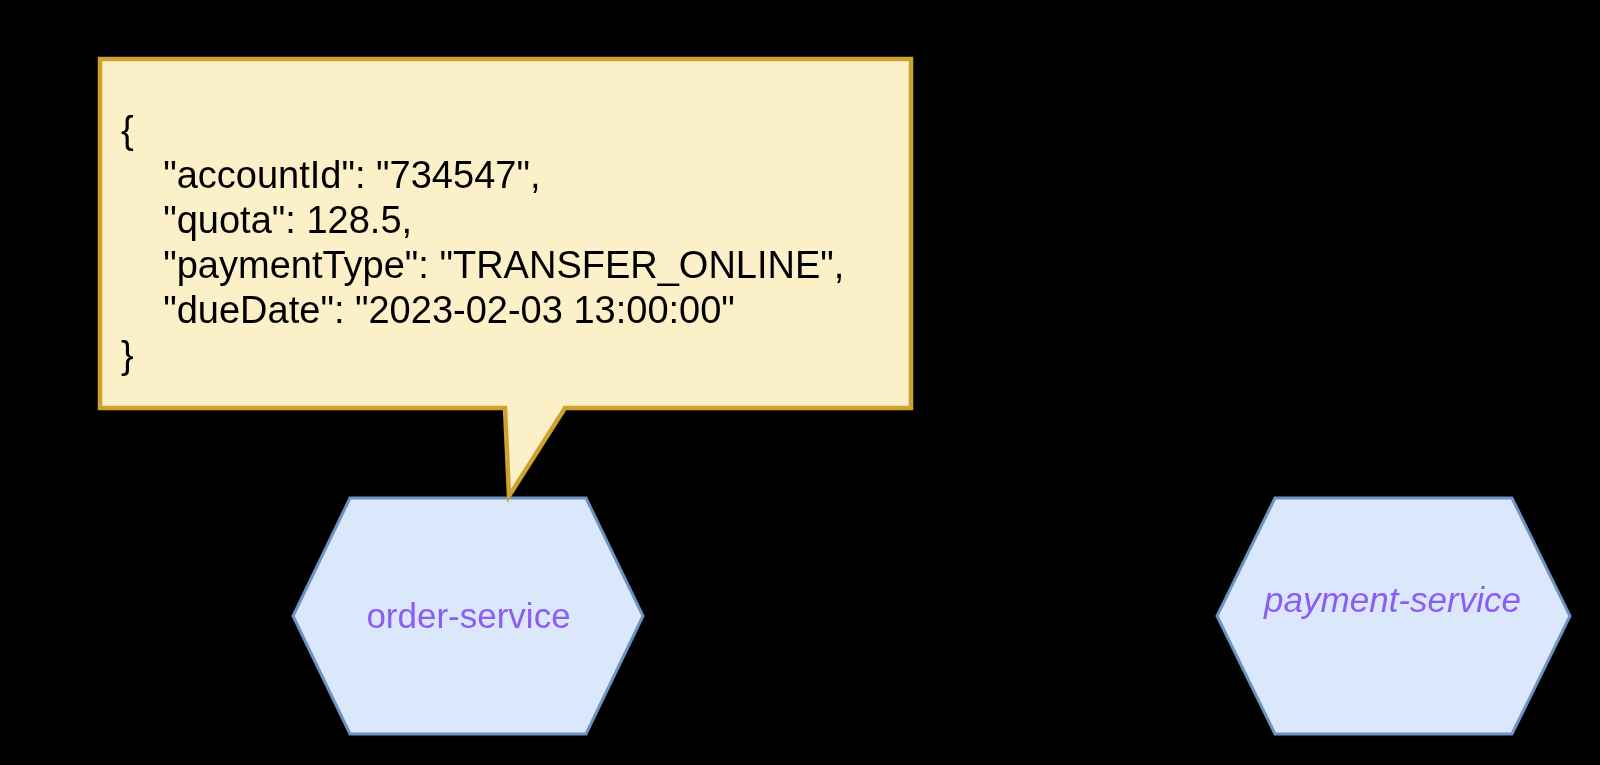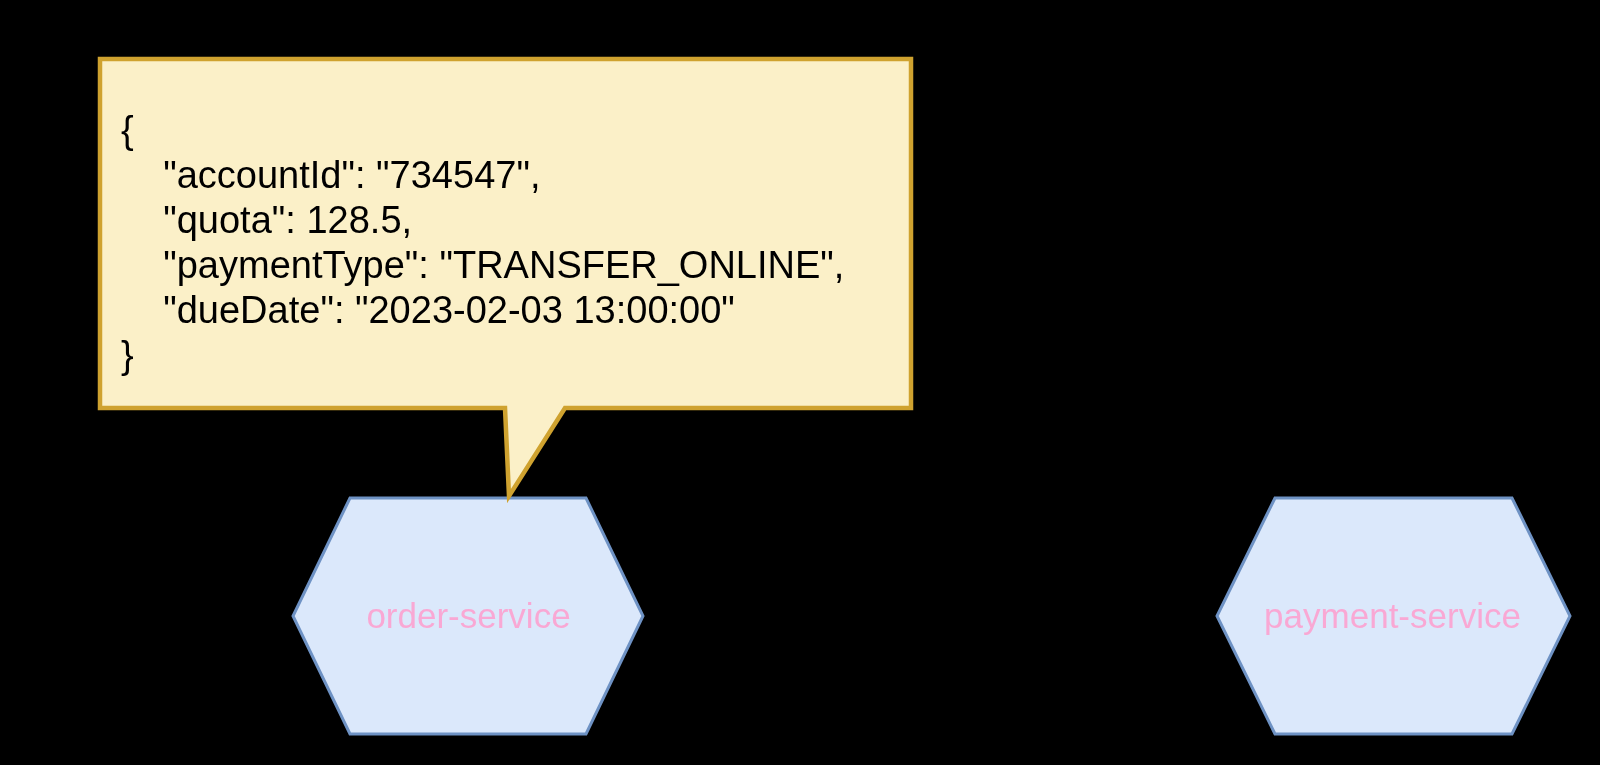--- a/index.html
+++ b/index.html
@@ -28,34 +28,35 @@
     color: #000000;
     white-space: pre;
     letter-spacing: 0;
   }
   .node-label {
     position: absolute;
     display: flex;
     align-items: center;
     justify-content: center;
     font-size: 35px;
-    color: #f9a8d4;
+    color: #8b5cf6;
     text-align: center;
   }
   .node-label.order {
     left: 293px;
     top: 498px;
     width: 351px;
     height: 236px;
   }
   .node-label.payment {
     left: 1217px;
-    top: 498px;
+    top: 482px;
     width: 351px;
     height: 236px;
+    font-style: italic;
   }
 </style>
 </head>
 <body>
 
 <div class="stage">
 
   <svg width="1600" height="765" viewBox="0 0 1600 765">
 
     <rect x="0" y="0" width="1600" height="765" fill="#000000"></rect>

